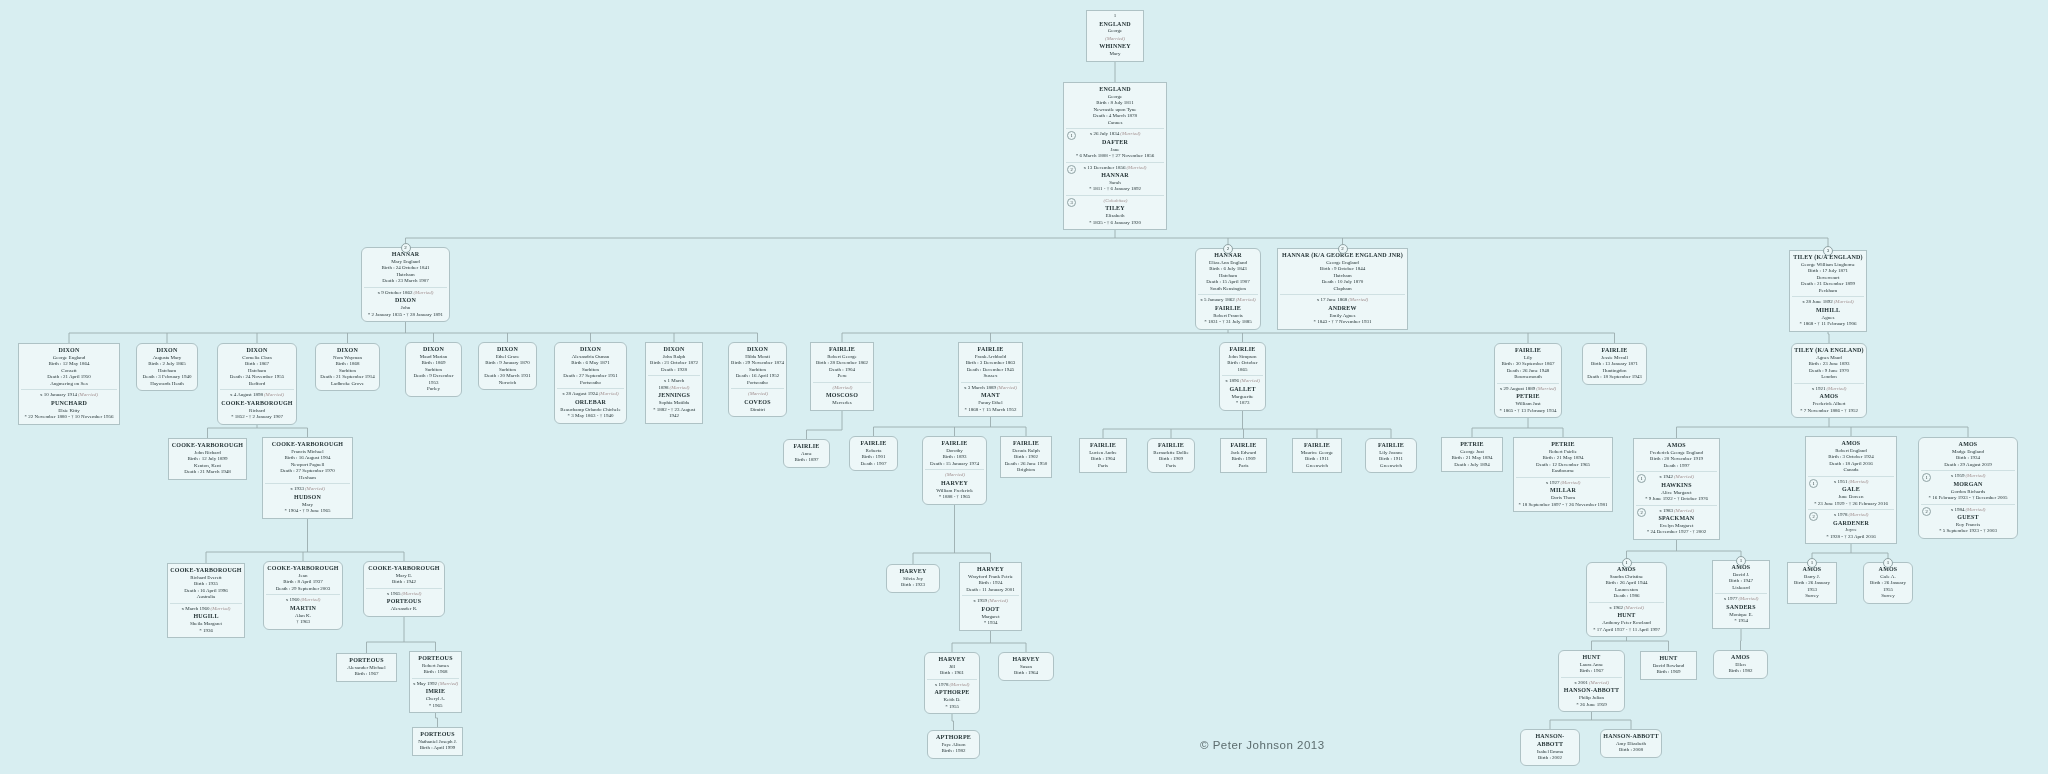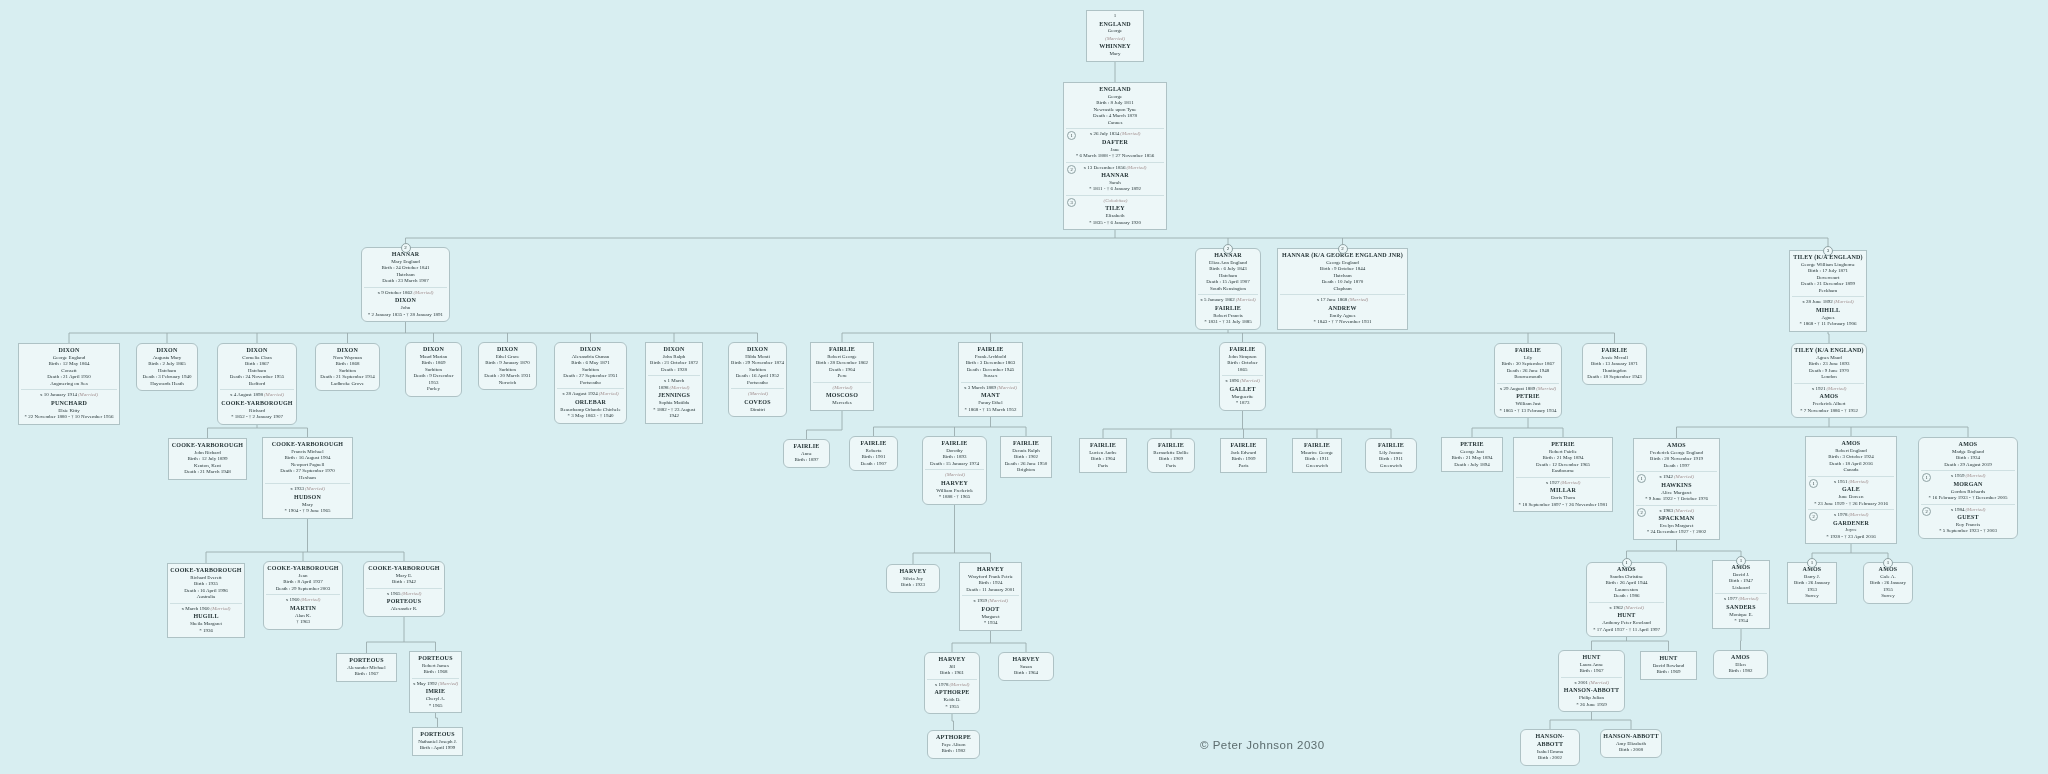--- a/index.html
+++ b/index.html
@@ -642,14 +642,14 @@
         <div class="ln sur"><span>HARVEY</span></div>
         <div class="ln txt"><span>Susan</span></div>
         <div class="ln txt"><span>Birth : 1964</span></div>
       </div>
       <div class="pbox round" id="apFaye" style="left: 927px; top: 730px; width: 53px;">
         <div class="ln sur"><span>APTHORPE</span></div>
         <div class="ln txt"><span>Faye Alison</span></div>
         <div class="ln txt"><span>Birth : 1982</span></div>
       </div>
     </div>
-  <div class="copyright">© Peter Johnson 2030</div>
+  <div class="copyright">© Peter Johnson 2013</div>
 </div>
 
 </body></html>

